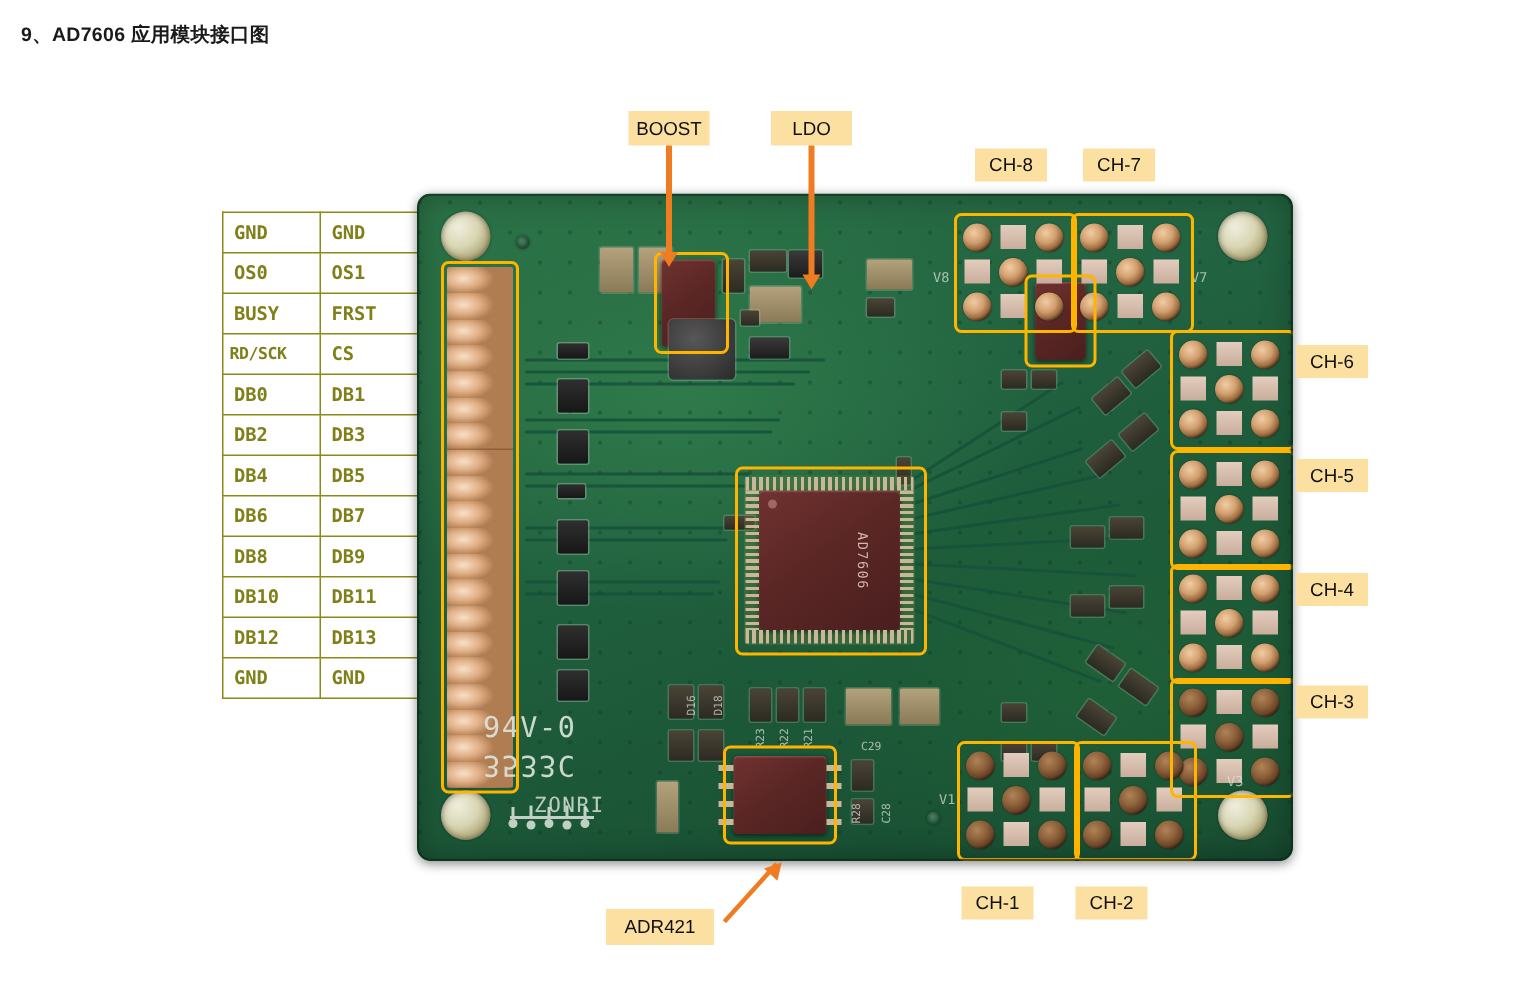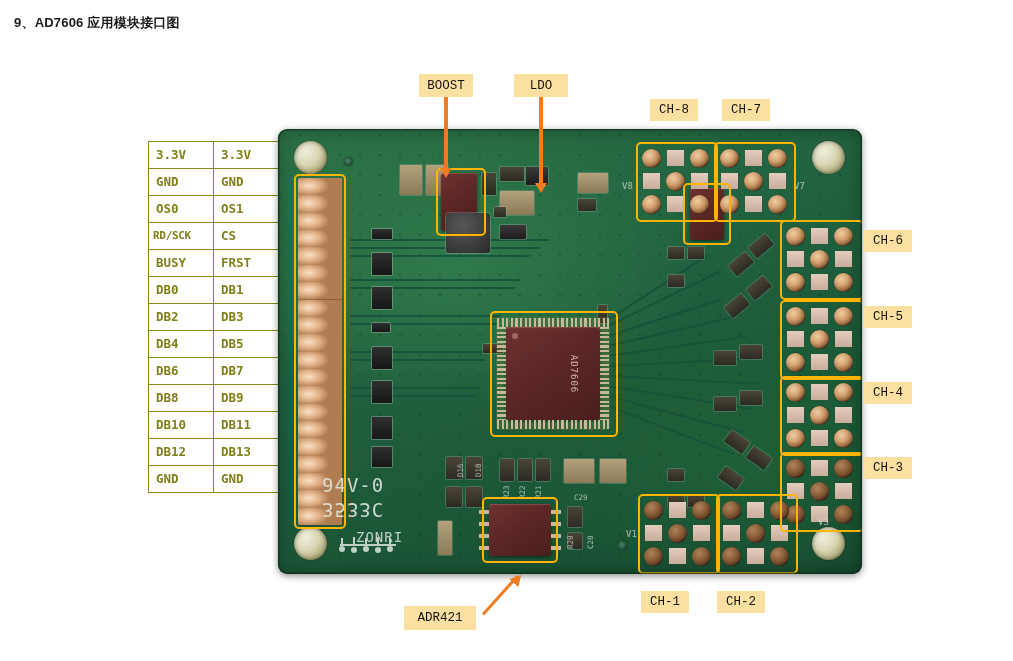--- a/index.html
+++ b/index.html
@@ -155,21 +155,21 @@
 
   
   .hl{
     position:absolute;border:2.4px solid #ffb400;border-radius:5px;
     box-sizing:border-box;pointer-events:none;
   }
 
   
   .callout{
     position:absolute;background:#fce0a2;
-    color:#111;font-family:Liberation Mono, monospace;
+    color:#111;font-family:Liberation Sans, sans-serif;
     font-size:12.5px;text-align:center;white-space:nowrap;
     display:flex;align-items:center;justify-content:center;
   }
   .arrow-v{position:absolute;width:3.2px;background:#f07c21;}
   .arrow-head{
     position:absolute;width:0;height:0;
     border-left:6px solid transparent;border-right:6px solid transparent;
     border-top:10px solid #f07c21;
   }
   .arrow-diag{position:absolute;height:3.2px;background:#f07c21;transform-origin:left center;}
@@ -180,38 +180,34 @@
   }
 </style>
 </head>
 <body>
 
 <div class="page-title">9、AD7606 应用模块接口图</div>
 
 <table class="pin-table">
   <tbody>
     <tr>
-        <td>3.3V</td>
-        <td>3.3V</td>
-      </tr>
-    <tr>
         <td>GND</td>
         <td>GND</td>
       </tr>
     <tr>
         <td>OS0</td>
         <td>OS1</td>
       </tr>
     <tr>
+        <td>BUSY</td>
+        <td>FRST</td>
+      </tr>
+    <tr>
         <td class="tight">RD/SCK</td>
         <td>CS</td>
-      </tr>
-    <tr>
-        <td>BUSY</td>
-        <td>FRST</td>
       </tr>
     <tr>
         <td>DB0</td>
         <td>DB1</td>
       </tr>
     <tr>
         <td>DB2</td>
         <td>DB3</td>
       </tr>
     <tr>

